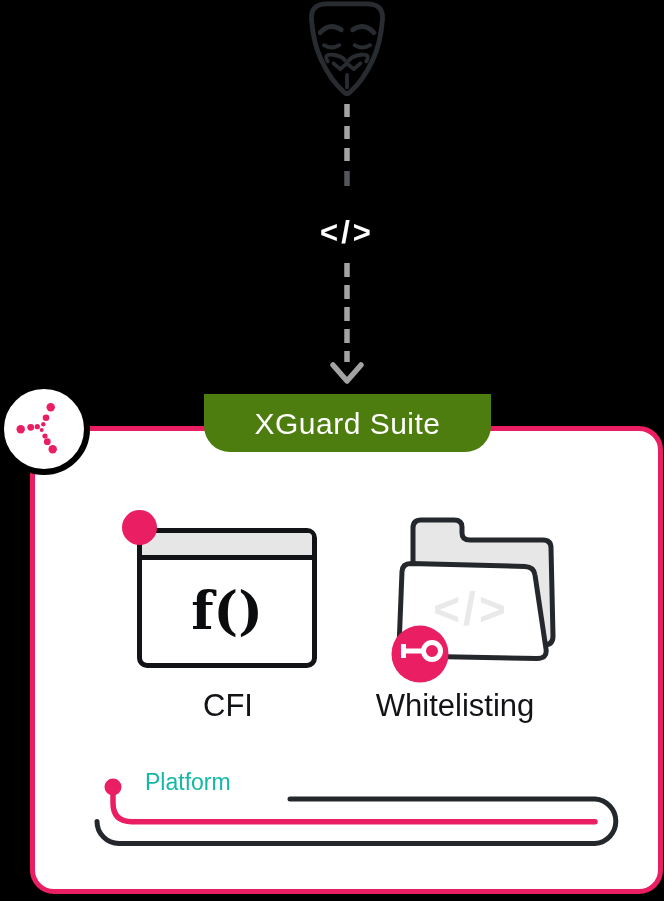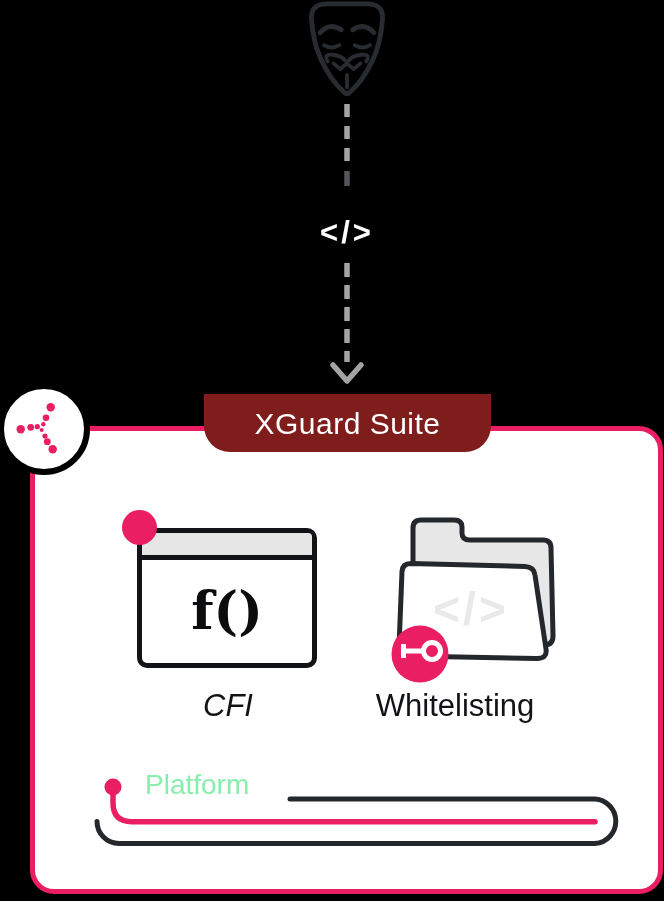--- a/index.html
+++ b/index.html
@@ -9,49 +9,49 @@
 
   
   #flow-svg{left:0;top:0;width:664px;height:420px;}
   .code-glyph{left:305px;top:212px;width:84px;height:42px;line-height:42px;
               text-align:center;color:#fff;font-size:31px;font-weight:600;
               letter-spacing:3px;}
 
   
   .suite-box{left:30px;top:426px;width:633px;height:468px;box-sizing:border-box;
              background:#fff;border:5px solid #e91e63;border-radius:24px;z-index:1;}
-  .suite-tab{left:204px;top:394px;width:287px;height:58px;background:#7f1d1d;
+  .suite-tab{left:204px;top:394px;width:287px;height:58px;background:#4d7c0f;
              border-radius:0 0 26px 26px;display:flex;align-items:center;
              justify-content:center;z-index:3;padding-top:2px;box-sizing:border-box;}
   .suite-tab span{color:#fff;font-size:30px;font-weight:500;letter-spacing:.5px;}
   .logo-badge{left:-2px;top:383px;width:92px;height:92px;z-index:4;}
 
   
   .cfi-window{left:137px;top:528px;width:180px;height:140px;box-sizing:border-box;
               background:#fff;border:5px solid #121316;border-radius:10px;z-index:2;}
   .cfi-titlebar{height:22px;background:#e6e6e6;border-bottom:5px solid #121316;
                 border-radius:4px 4px 0 0;}
   .cfi-func{height:100px;display:flex;align-items:center;justify-content:center;
             font-family:"DejaVu Serif",serif;font-weight:700;font-size:52px;
             color:#0b0c0e;padding-bottom:4px;}
   .cfi-dot{left:122px;top:510px;width:35px;height:35px;border-radius:50%;
            background:#e91e63;z-index:3;}
 
   
   .module-label{font-size:31px;font-weight:500;color:#121316;text-align:center;z-index:2;}
-  #cfi-label{left:158px;top:688px;width:140px;font-style:italic;}
+  #cfi-label{left:158px;top:688px;width:140px;}
   #wl-label{left:359px;top:688px;width:192px;}
 
   
   #folder-svg{left:383px;top:512px;width:186px;height:176px;z-index:2;}
 
   
   #platform-svg{left:60px;top:750px;width:570px;height:112px;z-index:2;}
-  .platform-label{left:145px;top:769px;font-size:28px;font-weight:500;
-                  color:#86efac;z-index:2;}
+  .platform-label{left:145px;top:769px;font-size:23px;font-weight:500;
+                  color:#14b8a6;z-index:2;}
 </style>
 </head>
 <body>
 
 <div class="stage">
 
   <svg id="flow-svg" class="abs" viewBox="0 0 664 420" xmlns="http://www.w3.org/2000/svg">
     <g transform="translate(299,1) scale(0.96)" fill="none" stroke="#282c31" stroke-linecap="round" stroke-linejoin="round">
       <path stroke-width="5" d="M29,3 L71,3 Q88,3 87,19 Q85,44 77,61 Q67,83 53,95 Q50,98 47,95 Q33,83 23,61 Q15,44 13,19 Q12,3 29,3 Z"></path>
       <path stroke-width="5" d="M22,33 Q32,22 44,30"></path>

